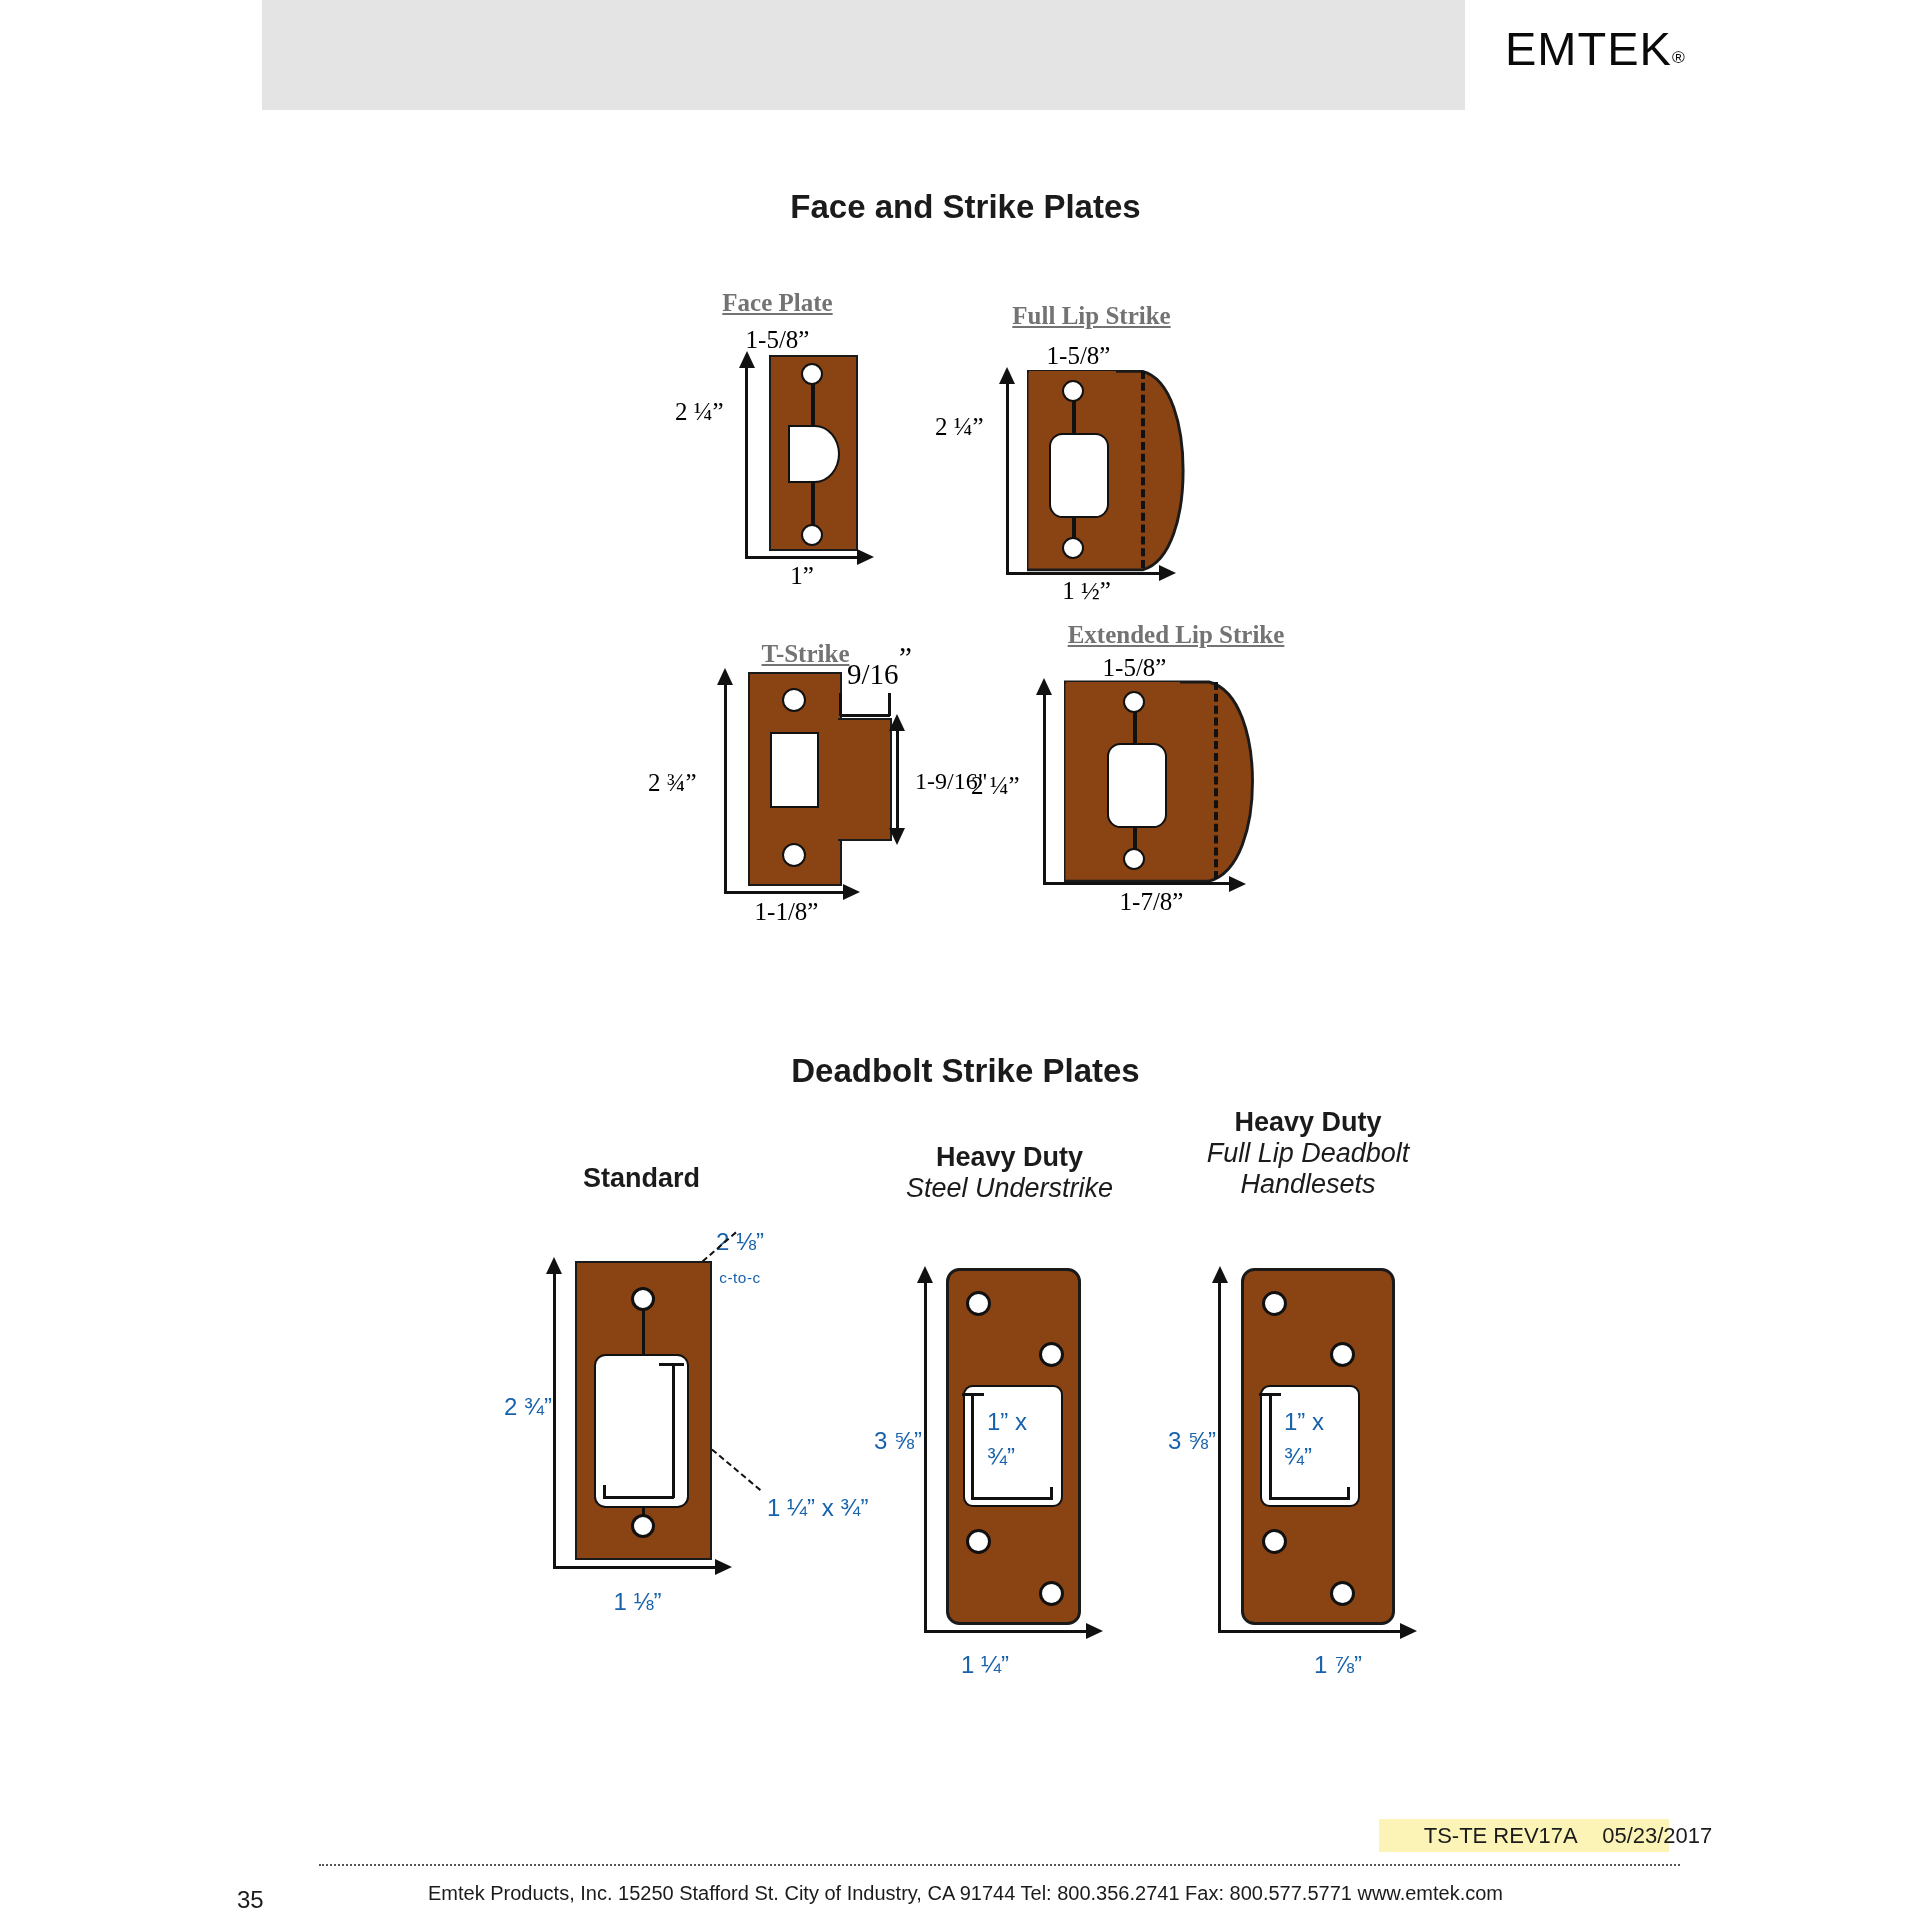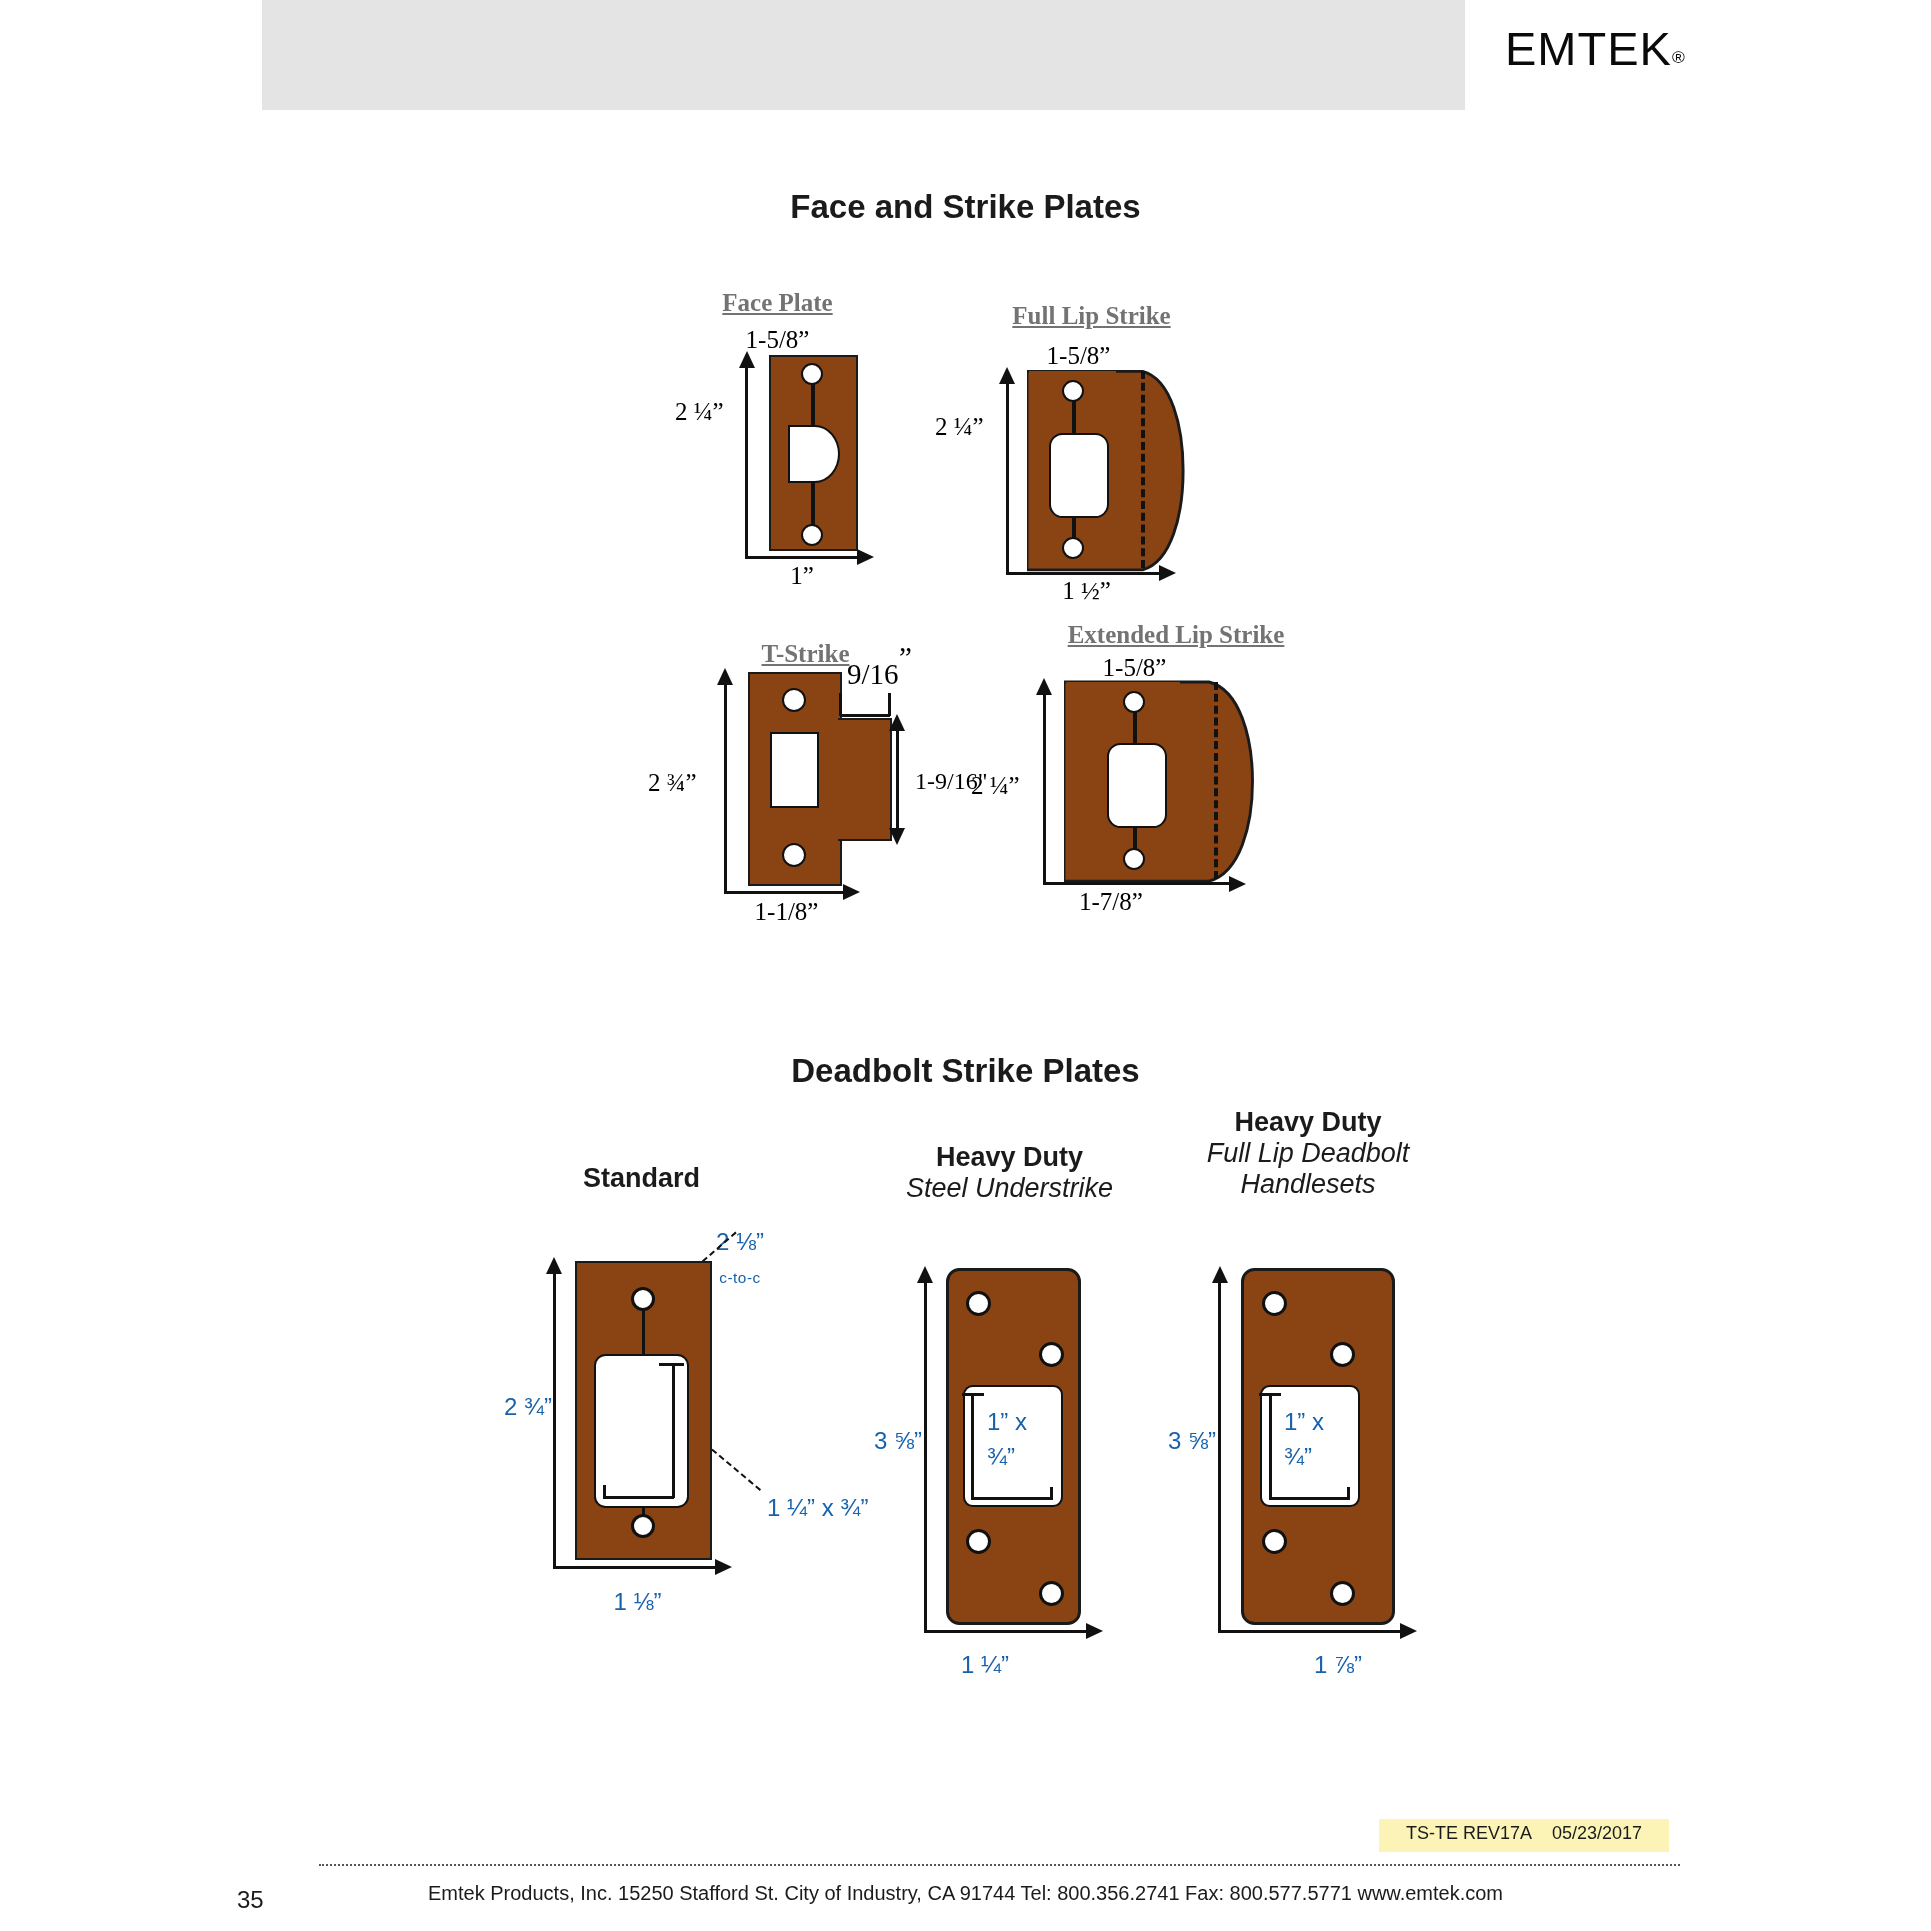--- a/index.html
+++ b/index.html
@@ -88,21 +88,21 @@
   .plate-head .ph-b{font-weight:bold;font-size:27px;display:block;}
   .plate-head .ph-i{font-style:italic;font-size:27px;display:block;}
 
   
   .rev-badge{
     position:absolute;left:1379px;top:1819px;width:290px;height:33px;
     background:#fbf4b6;
   }
   .rev-text{
     position:absolute;left:1379px;top:1823px;width:290px;height:27px;
-    text-align:center;font-size:18px;color:#1b1b1b;white-space:nowrap;
+    text-align:center;font-size:22px;color:#1b1b1b;white-space:nowrap;padding-left:44px;
   }
   .dots{
     position:absolute;left:319px;top:1864px;width:1361px;height:2.9px;
     border-top:2.9px dotted #555;
   }
   .footer-line{
     position:absolute;left:0;top:1882px;width:1931px;
     text-align:center;font-size:20px;color:#1b1b1b;white-space:nowrap;
   }
   .page-num{
@@ -194,21 +194,21 @@
   <div class="axisline" style="left:1133px;top:697px;width:3.9px;height:170px;"></div>
   <div class="hole" style="left:1123px;top:691px;width:22px;height:22px;"></div>
   <div class="hole" style="left:1123px;top:848px;width:22px;height:22px;"></div>
   <div class="cut" style="left:1107px;top:743px;width:60px;height:85px;border-radius:13.5px;"></div>
   <div class="dashline" style="left:1218px;top:682px;width:197px;border-top:4.8px dashed #111;transform:rotate(90deg);"></div>
   <div class="ahead-up" style="left:1036px;top:678px;"></div>
   <div class="arrow-v" style="left:1043px;top:693px;height:190px;"></div>
   <div class="arrow-h" style="left:1043px;top:882px;width:188px;"></div>
   <div class="ahead-right" style="left:1229px;top:876px;"></div>
   <div class="dim" style="left:971px;top:772px;">2 ¼”</div>
-  <div class="dim" style="left:1079px;top:888px;width:145px;">1-7/8”</div>
+  <div class="dim" style="left:1079px;top:888px;width:145px;text-align:center;">1-7/8”</div>
 
   <div class="section-title" id="sec-dead">Deadbolt Strike Plates</div>
 
   <div class="plate-head" style="left:521px;top:1163px;width:241px;">
     <span class="ph-b">Standard</span>
   </div>
 
   <div class="bdim" style="left:716px;top:1228px;">
     <span>2 ⅛”</span>
     <span class="small">c-to-c</span>

